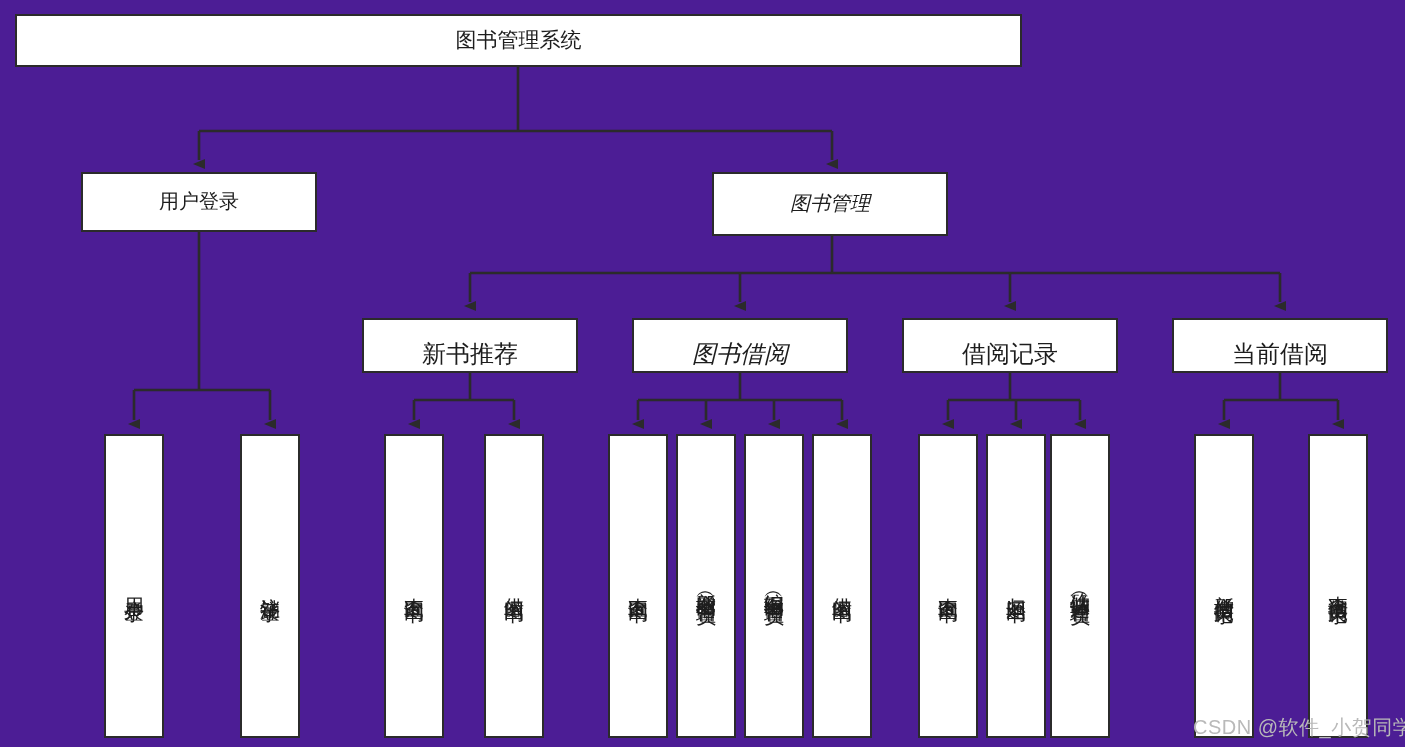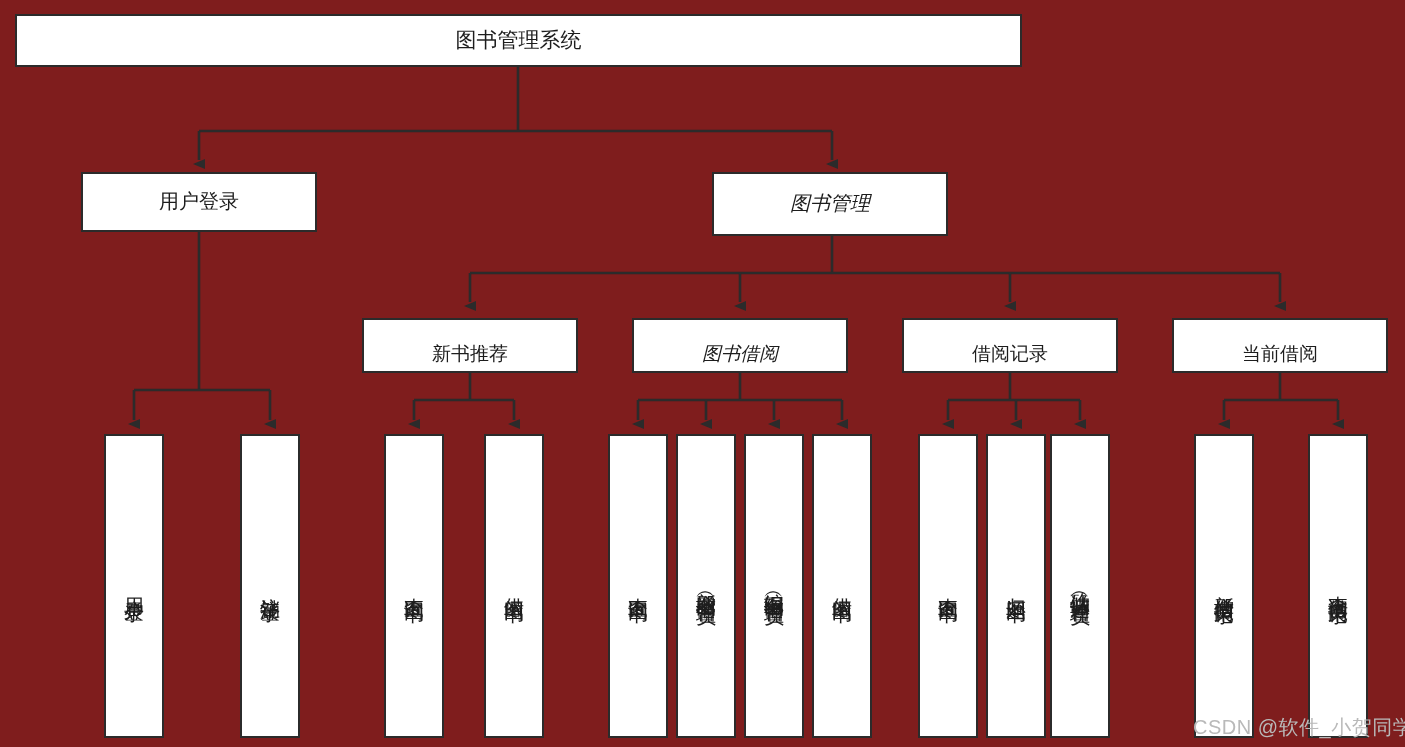--- a/index.html
+++ b/index.html
@@ -8,21 +8,21 @@
     padding: 0;
     background: #ffffff;
   }
   body {
     font-family: "Liberation Sans", "DejaVu Sans", sans-serif;
   }
   #diagram-root {
     position: relative;
     width: 1405px;
     height: 747px;
-    background: #7f1d1d;
+    background: #4c1d95;
     overflow: hidden;
   }
   #edge-layer {
     position: absolute;
     left: 0;
     top: 0;
     width: 1405px;
     height: 747px;
     pointer-events: none;
   }
@@ -38,21 +38,21 @@
     z-index: 2;
   }
   .node .label {
     display: block;
     text-align: center;
     line-height: 1.18;
     white-space: pre;
   }
   .node-root .label { font-size: 21px; }
   .node-l2 .label { font-size: 20px; }
-  .node-l3 .label { font-size: 19px; margin-top: 18px; }
+  .node-l3 .label { font-size: 24px; margin-top: 18px; }
   .node-leaf {
     align-items: center;
     justify-content: center;
   }
   .node-leaf .label {
     writing-mode: vertical-rl;
     text-orientation: upright;
     font-size: 20px;
     letter-spacing: 2px;
     line-height: 1.05;

